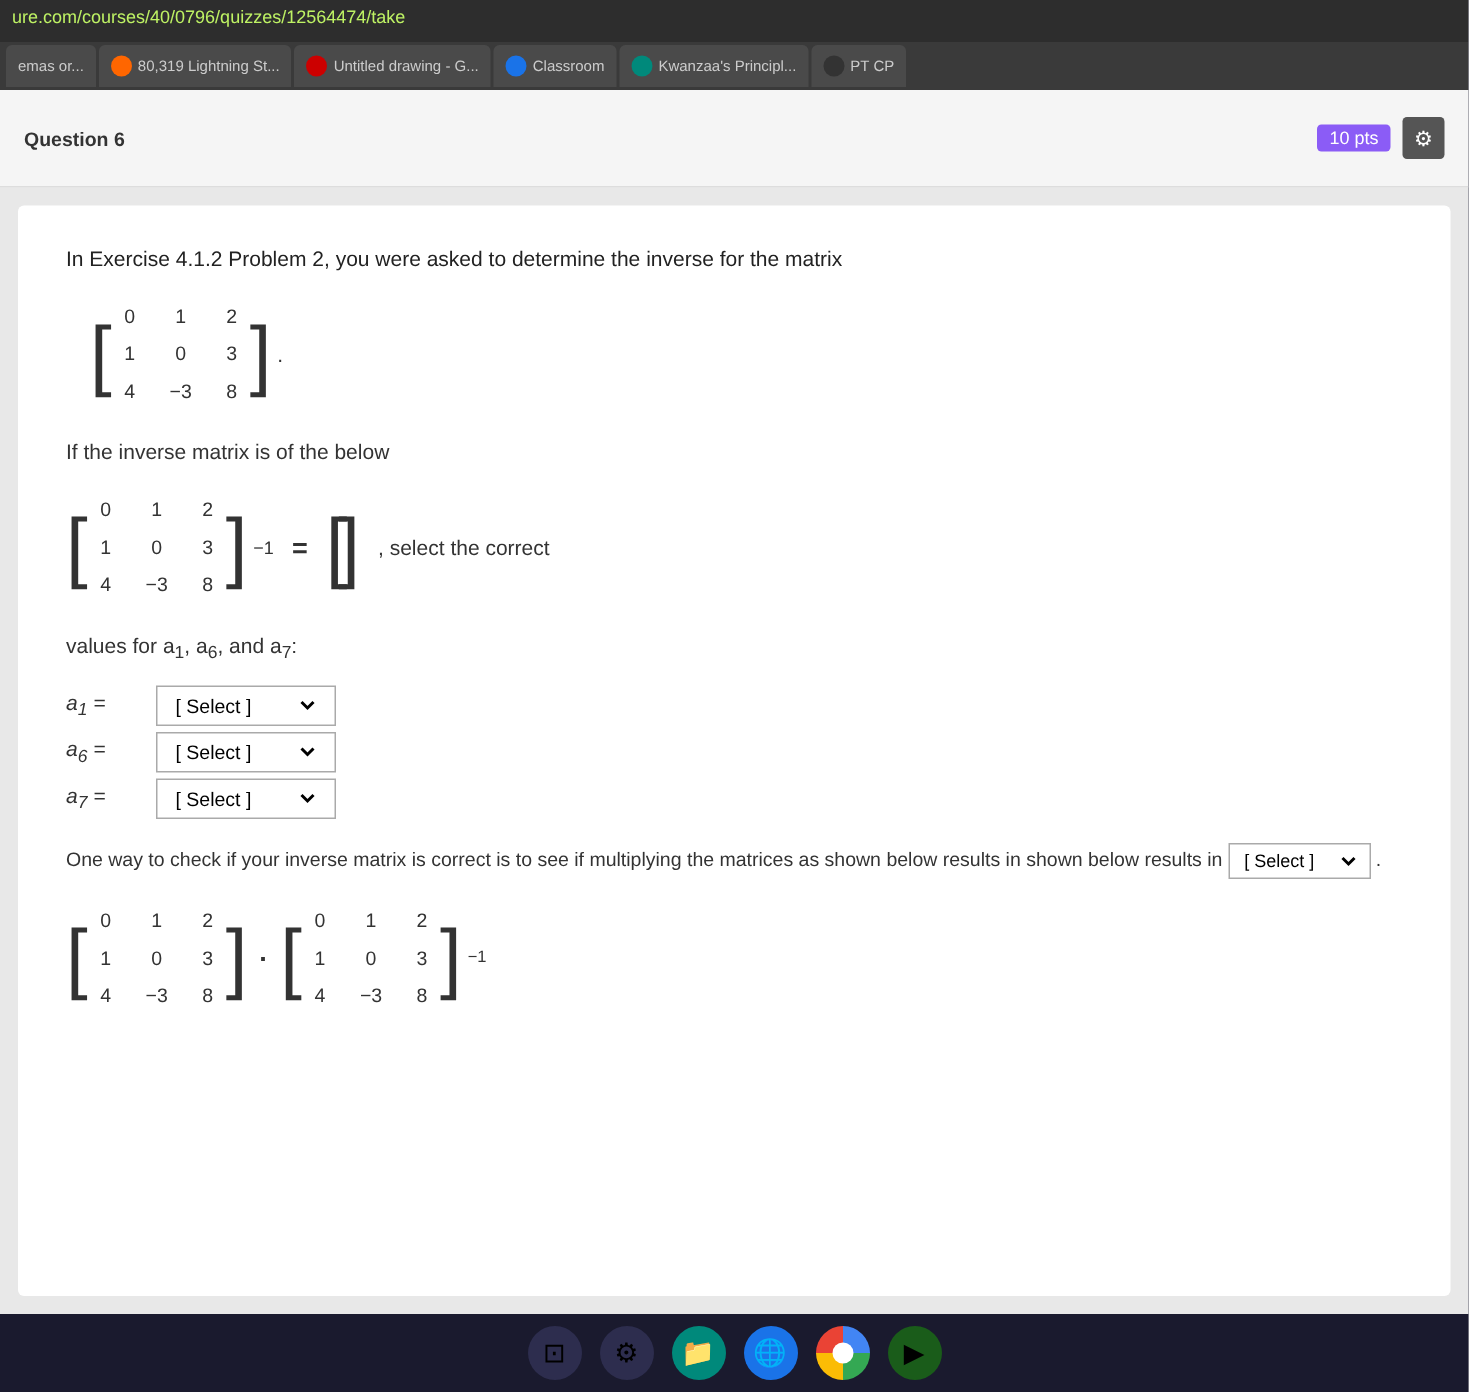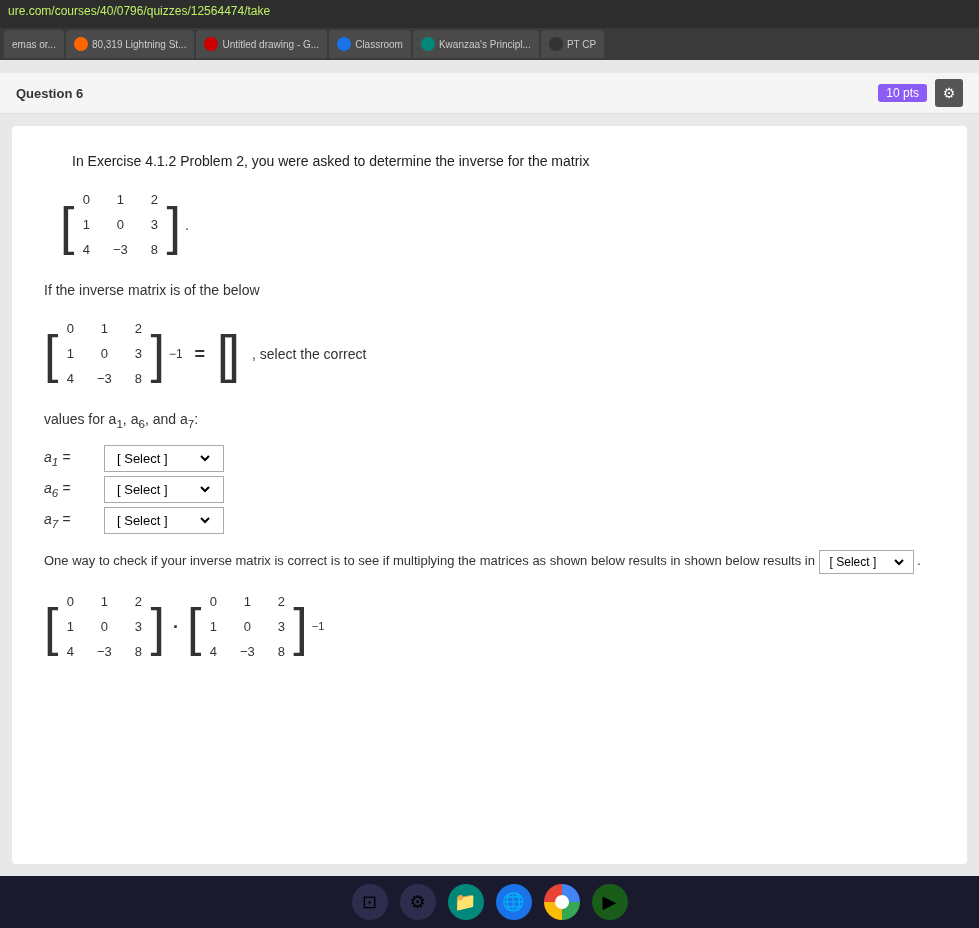--- a/index.html
+++ b/index.html
@@ -65,26 +65,25 @@
       flex: 1;
       background: #e8e8e8;
       display: flex;
       flex-direction: column;
       overflow: hidden;
     }
 
     
     .question-header {
       background: #f5f5f5;
-      padding: 6px 16px;
+      padding: 18px 16px;
       display: flex;
       justify-content: space-between;
       align-items: center;
       border-bottom: 1px solid #ddd;
-      margin-top: 13px;
     }
     .question-header-left {
       font-size: 13px;
       font-weight: bold;
       color: #333;
     }
     .question-header-right {
       font-size: 12px;
       color: #555;
       display: flex;
@@ -109,21 +108,20 @@
       overflow-y: auto;
       font-size: 14px;
       color: #333;
       line-height: 1.6;
     }
 
     .question-text {
       font-size: 14px;
       color: #222;
       margin-bottom: 16px;
-      margin-left: 28px;
     }
 
     
     .matrix-container {
       display: inline-flex;
       align-items: center;
       gap: 2px;
       vertical-align: middle;
     }
     .matrix-bracket-left, .matrix-bracket-right {

